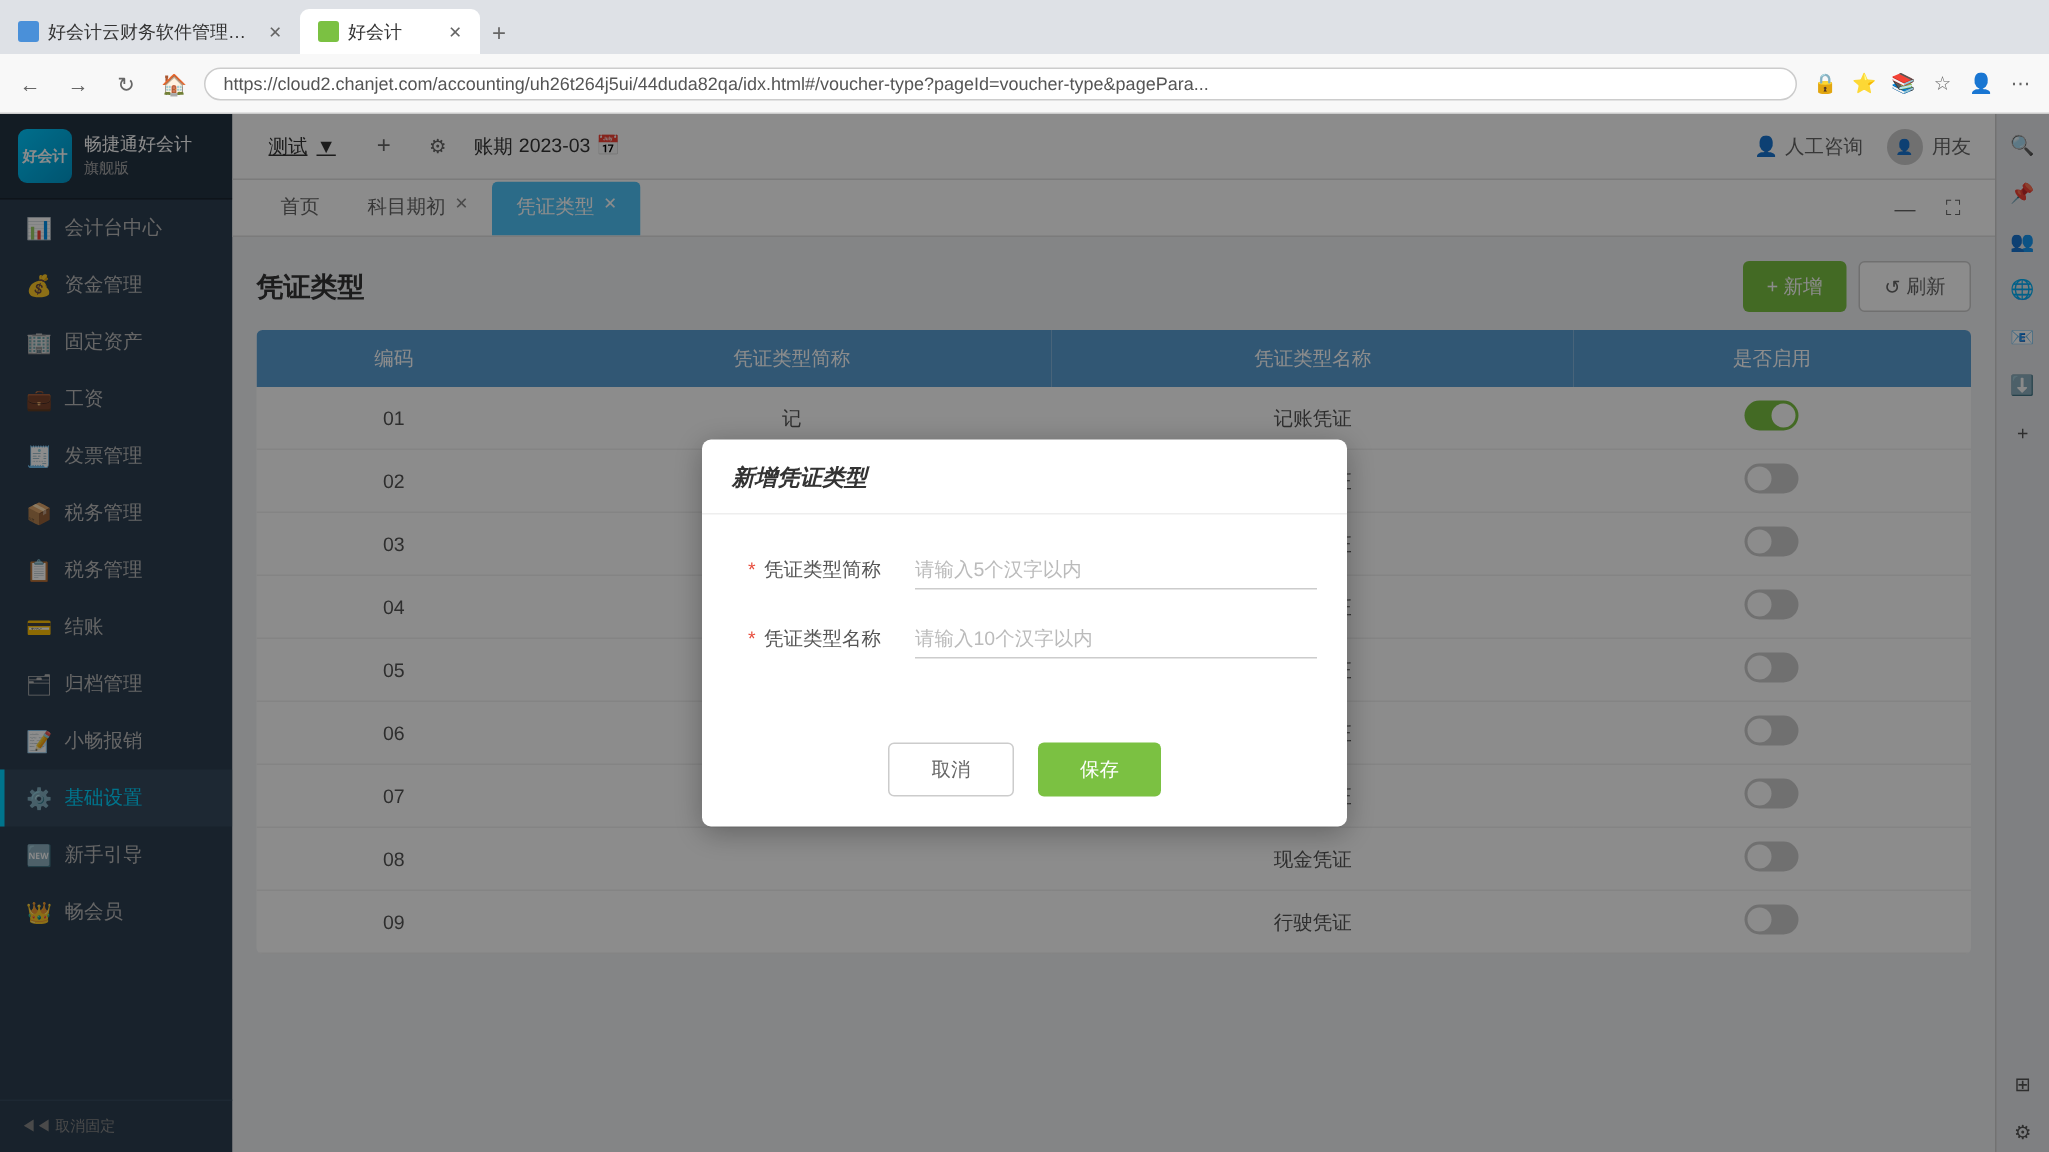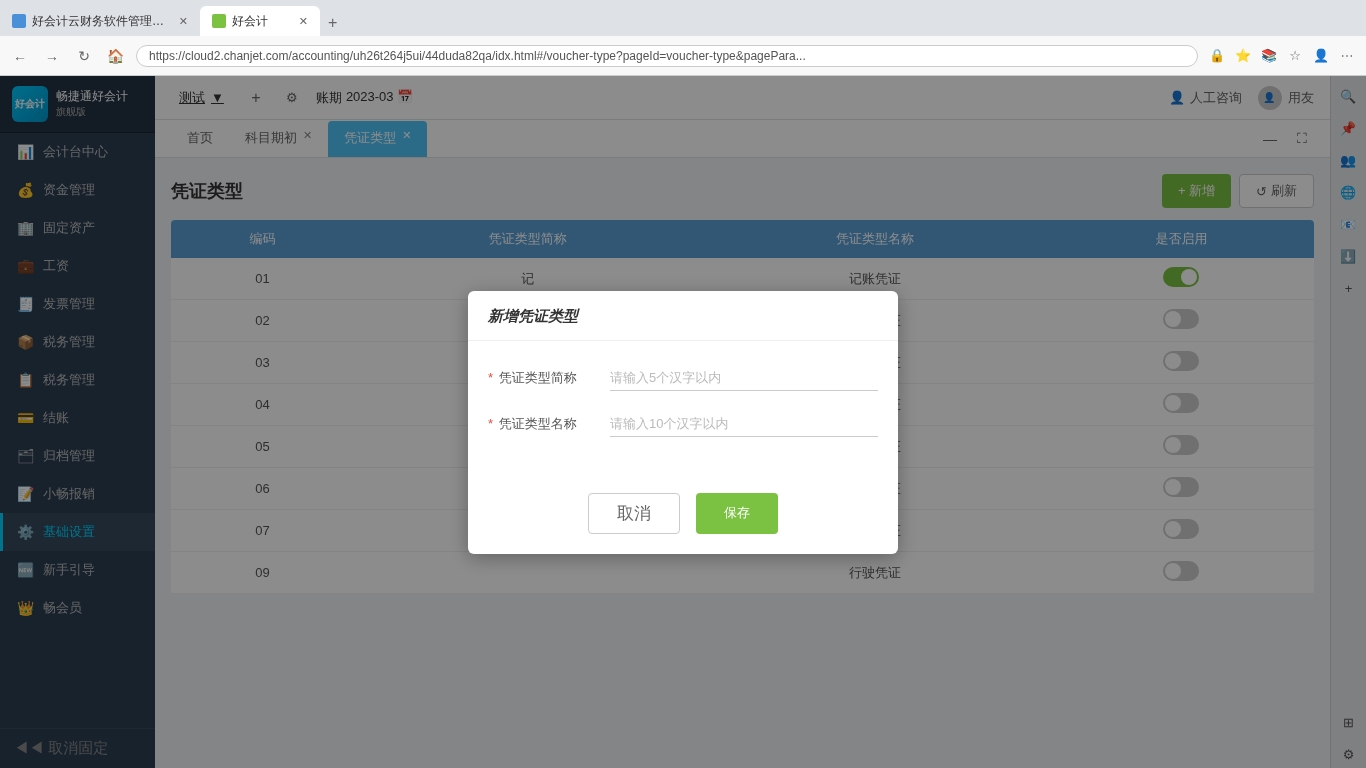--- a/index.html
+++ b/index.html
@@ -24,21 +24,21 @@
     
     .sidebar { width: 155px; background: #2c3e50; color: #ccc; display: flex; flex-direction: column; height: 100%; flex-shrink: 0; }
     .sidebar-logo { padding: 10px 12px; display: flex; align-items: center; gap: 8px; background: #243342; border-bottom: 1px solid #1a2530; }
     .logo-icon { width: 36px; height: 36px; background: linear-gradient(135deg, #00c9ff, #0099cc); border-radius: 6px; display: flex; align-items: center; justify-content: center; color: #fff; font-size: 10px; font-weight: bold; }
     .logo-text { font-size: 12px; color: #fff; line-height: 1.3; }
     .logo-sub { font-size: 10px; color: #aaa; }
     .sidebar-menu { flex: 1; overflow-y: auto; }
     .sidebar-item { display: flex; align-items: center; padding: 10px 14px; cursor: pointer; gap: 8px; color: #bbb; font-size: 13px; border-left: 3px solid transparent; }
     .sidebar-item.active { background: #354a5e; color: #00d4ff; border-left-color: #00d4ff; }
     .sidebar-item .icon { font-size: 14px; width: 18px; text-align: center; }
-    .sidebar-bottom { padding: 10px 14px; font-size: 15px; color: #888; cursor: pointer; border-top: 1px solid #354a5e; }
+    .sidebar-bottom { padding: 10px 14px; font-size: 10px; color: #888; cursor: pointer; border-top: 1px solid #354a5e; }
 
     
     .main-content { flex: 1; display: flex; flex-direction: column; background: #f0f2f5; }
 
     
     .top-bar { background: #fff; border-bottom: 1px solid #e0e0e0; padding: 0 16px; height: 44px; display: flex; align-items: center; gap: 12px; }
     .workspace-selector { display: flex; align-items: center; gap: 6px; cursor: pointer; font-size: 13px; color: #333; padding: 4px 8px; border-radius: 4px; text-decoration: underline; }
     .add-btn { width: 24px; height: 24px; display: flex; align-items: center; justify-content: center; cursor: pointer; color: #666; font-size: 16px; }
     .settings-btn { width: 24px; height: 24px; display: flex; align-items: center; justify-content: center; cursor: pointer; color: #666; }
     .period-info { display: flex; align-items: flex-start; gap: 4px; font-size: 13px; color: #333; }
@@ -81,26 +81,26 @@
     .toggle.on::after { left: 18px; }
     .toggle.off::after { left: 2px; }
 
     
     .modal-overlay { position: fixed; top: 76px; left: 0; right: 0; bottom: 0; background: rgba(0,0,0,0.45); display: flex; align-items: center; justify-content: center; z-index: 1000; }
     .modal { background: #fff; border-radius: 6px; padding: 0; width: 430px; box-shadow: 0 4px 20px rgba(0,0,0,0.3); }
     .modal-header { padding: 16px 20px 14px; border-bottom: 1px solid #eee; display: flex; align-items: center; }
     .modal-title { font-size: 15px; font-weight: bold; color: #333; font-style: italic; }
     .modal-body { padding: 24px 20px; }
     .form-row { display: flex; align-items: center; margin-bottom: 20px; }
-    .form-label { width: 110px; text-align: left; font-size: 13px; color: #555; margin-right: 12px; flex-shrink: 0; }
+    .form-label { width: 110px; text-align: center; font-size: 13px; color: #555; margin-right: 12px; flex-shrink: 0; }
     .form-label .required { color: #e74c3c; margin-right: 2px; }
     .form-input { flex: 1; border: none; border-bottom: 1px solid #ccc; padding: 5px 0; font-size: 13px; color: #333; outline: none; }
     .form-input::placeholder { color: #bbb; }
     .modal-footer { padding: 12px 20px 20px; display: flex; justify-content: center; gap: 16px; }
-    .btn-cancel { background: #fff; color: #666; border: 1px solid #ccc; padding: 8px 28px; border-radius: 4px; cursor: pointer; font-size: 17px; }
+    .btn-cancel { background: #fff; color: #666; border: 1px solid #ccc; padding: 8px 28px; border-radius: 4px; cursor: pointer; font-size: 13px; }
     .btn-save { background: #7bc142; color: #fff; border: none; padding: 8px 28px; border-radius: 4px; cursor: pointer; font-size: 13px; }
 
     
     .sidebar-menu::-webkit-scrollbar { width: 0; }
 
     
     .side-tabs { width: 36px; background: #e8eaed; display: flex; flex-direction: column; align-items: center; padding-top: 6px; gap: 4px; border-left: 1px solid #d0d0d0; }
     .side-tab-btn { width: 28px; height: 28px; display: flex; align-items: center; justify-content: center; cursor: pointer; border-radius: 4px; font-size: 13px; color: #555; }
   </style>
 </head>
@@ -325,20 +325,28 @@
     </tr>
             <tr>
       <td>07</td>
       <td></td>
       <td>付款凭证</td>
       <td>
         <span class="toggle off"></span>
       </td>
     </tr>
             <tr>
+      <td>08</td>
+      <td></td>
+      <td>现金凭证</td>
+      <td>
+        <span class="toggle off"></span>
+      </td>
+    </tr>
+            <tr>
       <td>09</td>
       <td></td>
       <td>行驶凭证</td>
       <td>
         <span class="toggle off"></span>
       </td>
     </tr>
           </tbody>
       </table>
     </div>

